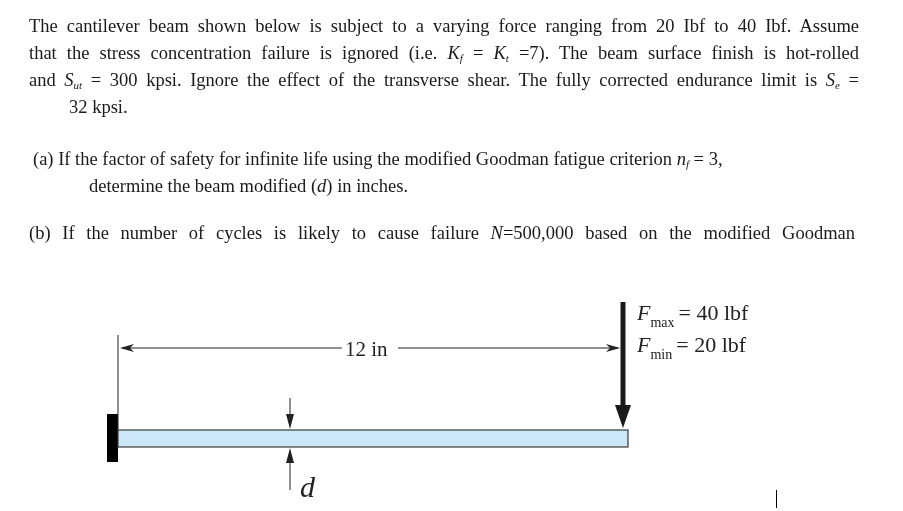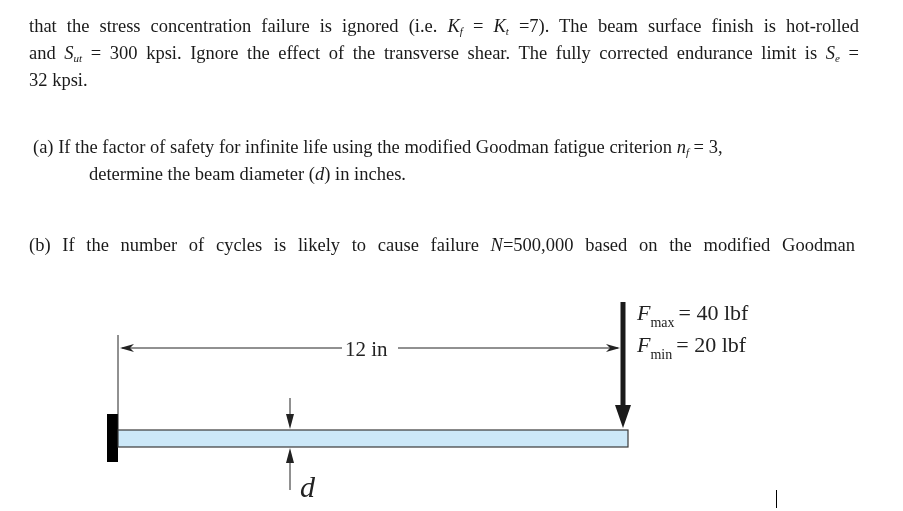--- a/index.html
+++ b/index.html
@@ -1,44 +1,45 @@
 <!DOCTYPE html>
 <html><head>
 <meta charset="utf-8">
 <style>
   html, body { margin: 0; padding: 0; background: #ffffff; }
   body { width: 903px; height: 511px; position: relative; overflow: hidden;
          font-family: "Liberation Serif", "DejaVu Serif", serif; color: #1a1a1a; }
   .para { position: absolute; font-size: 18.5px; line-height: 27px; }
   .p1 { left: 29px; top: 13px; width: 830px; text-align: justify; text-align-last: left; }
   .p1 .line { display: block; text-align: justify; text-align-last: justify; white-space: nowrap; }
-  .p1 .line.last { text-align-last: left; }
-  .pa { left: 33px; top: 134px; width: 760px; }
+  .p1 .line.last { text-align-last: left; margin-left: 40px; }
+  .pa { left: 33px; top: 146px; width: 760px; }
   .pa .indent { display: block; padding-left: 56px; }
-  .pb { left: 29px; top: 232px; width: 826px; }
+  .pb { left: 29px; top: 220px; width: 826px; }
   .pb .line { display: block; text-align: justify; text-align-last: justify; white-space: nowrap; }
   .pb .line.last { text-align-last: left; }
   i { font-style: italic; }
   sub { font-size: 11px; vertical-align: -3px; line-height: 0; font-style: italic; }
   .fig { position: absolute; left: 0; top: 0; width: 903px; height: 511px; pointer-events: none; }
   .fig text { font-family: "Liberation Serif", "DejaVu Serif", serif; fill: #222; }
   .cursor { position: absolute; left: 776px; top: 490px; width: 1px; height: 18px; background: #000; }
 </style>
 </head>
 <body>
 
 <div class="para p1">
+  <span class="line">The cantilever beam shown  below is subject to a varying force ranging from 20 Ibf to 40 Ibf. Assume</span>
   <span class="line"><span>that  the stress concentration failure is ignored (i.e. </span><i>K</i><sub>f</sub><span> = </span><i>K</i><sub>t</sub><span> =7). The beam  surface finish  is hot-rolled</span></span>
   <span class="line"><span>and </span><i>S</i><sub>ut</sub><span> = 300 kpsi. Ignore the effect of the transverse shear. The fully corrected endurance limit is </span><i>S</i><sub>e</sub><span> =</span></span>
   <span class="line last">32 kpsi.</span>
 </div>
 
 <div class="para pa">
   <span><span>(a) If the factor of safety for infinite life using the modified Goodman fatigue criterion </span><i>n</i><sub>f</sub><span> = 3,</span></span>
-  <span class="indent"><span>determine the beam diameter (</span><i>d</i><span>) in inches.</span></span>
+  <span class="indent"><span>determine the beam modified (</span><i>d</i><span>) in inches.</span></span>
 </div>
 
 <div class="para pb">
   <span class="line"><span>(b) If the number of cycles is likely to cause failure </span><i>N</i><span>=500,000 based on the modified Goodman</span></span>
 </div>
 
 <svg class="fig" viewBox="0 0 903 511" xmlns="http://www.w3.org/2000/svg">
 
   <rect x="107" y="414" width="11" height="48" fill="#000"></rect>
 

